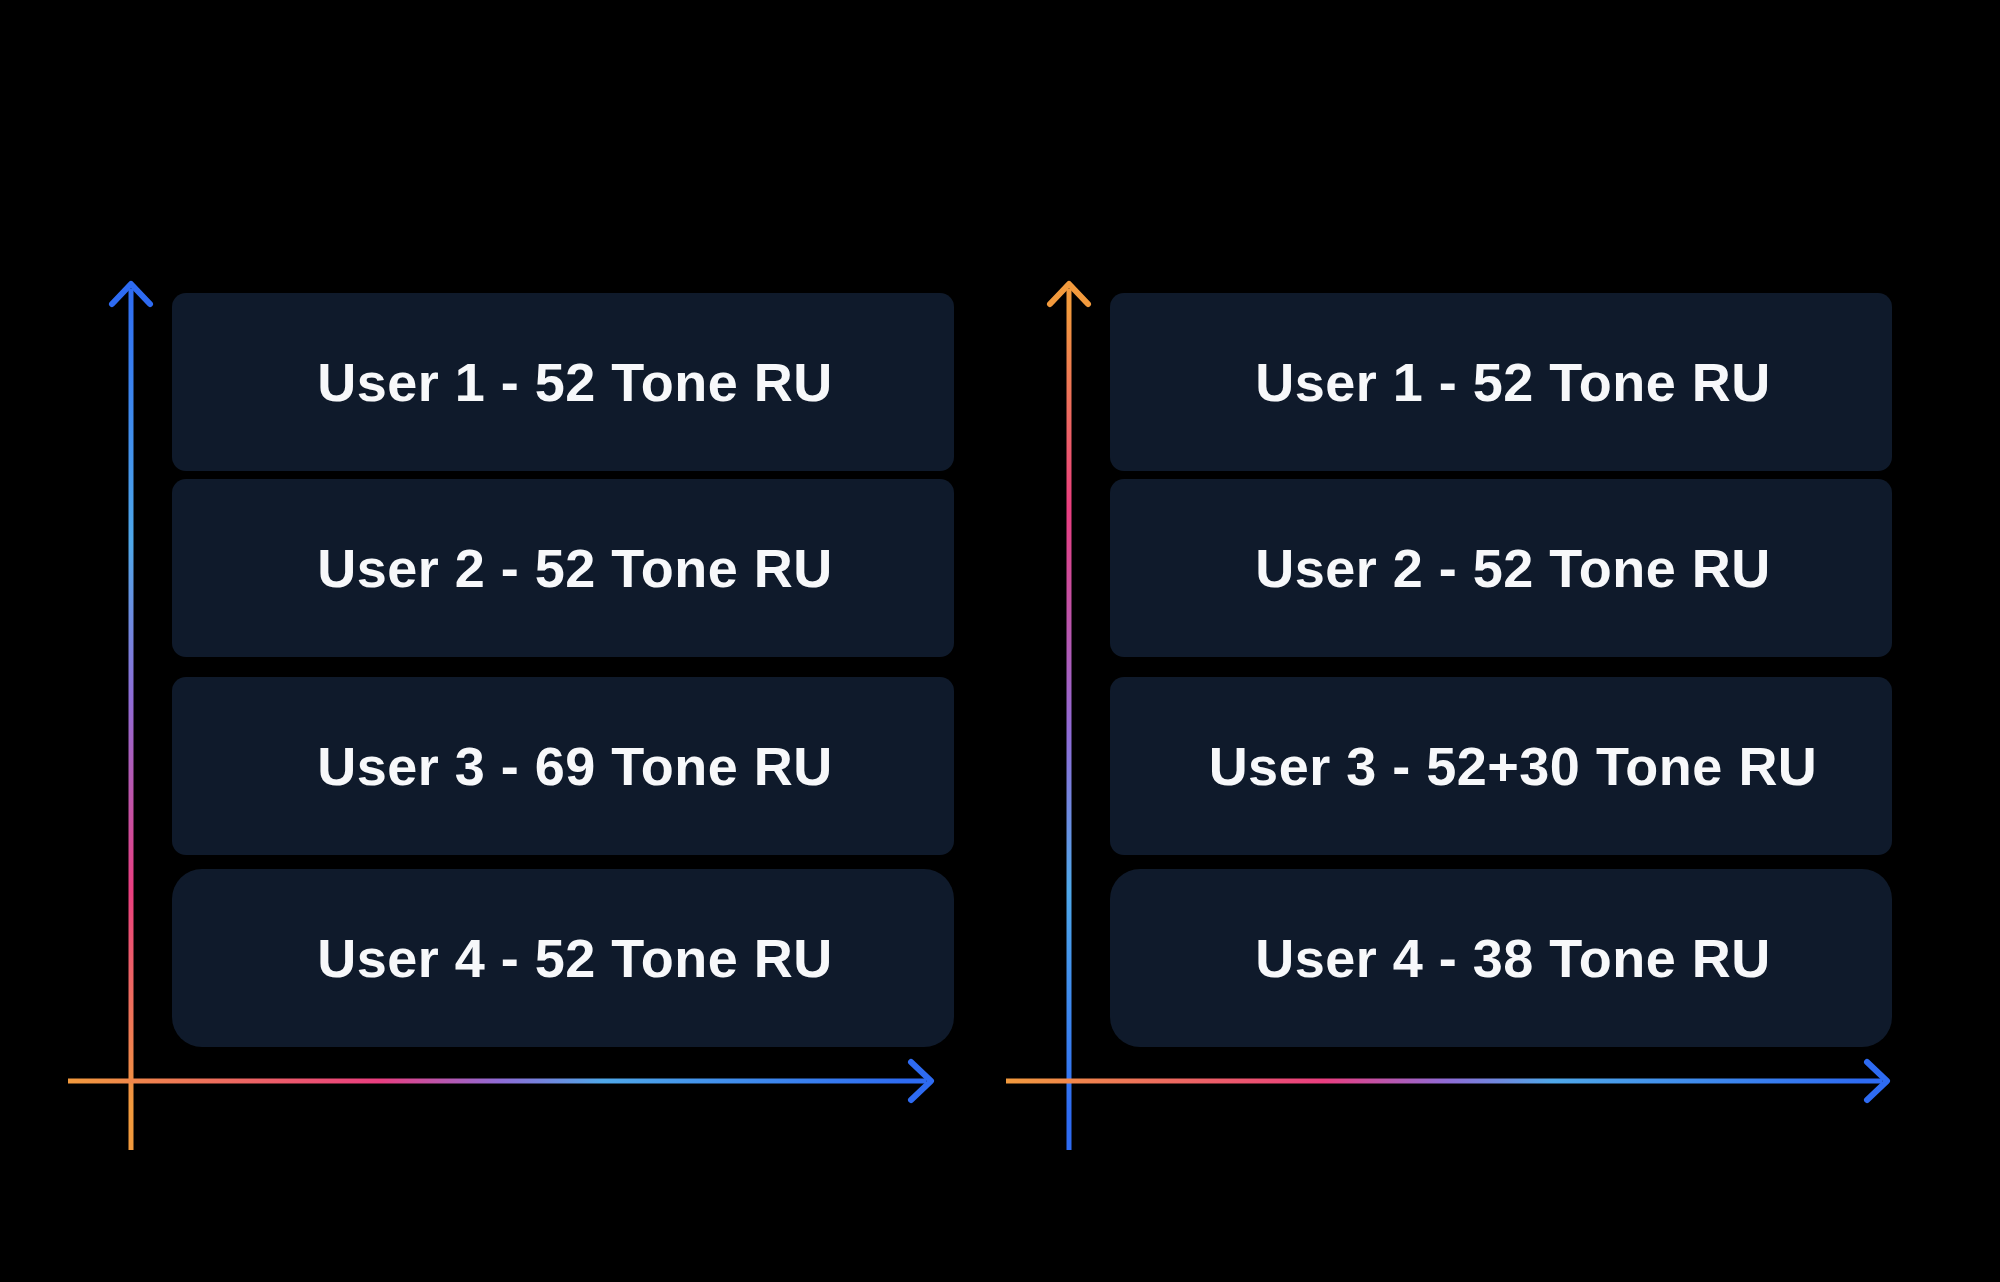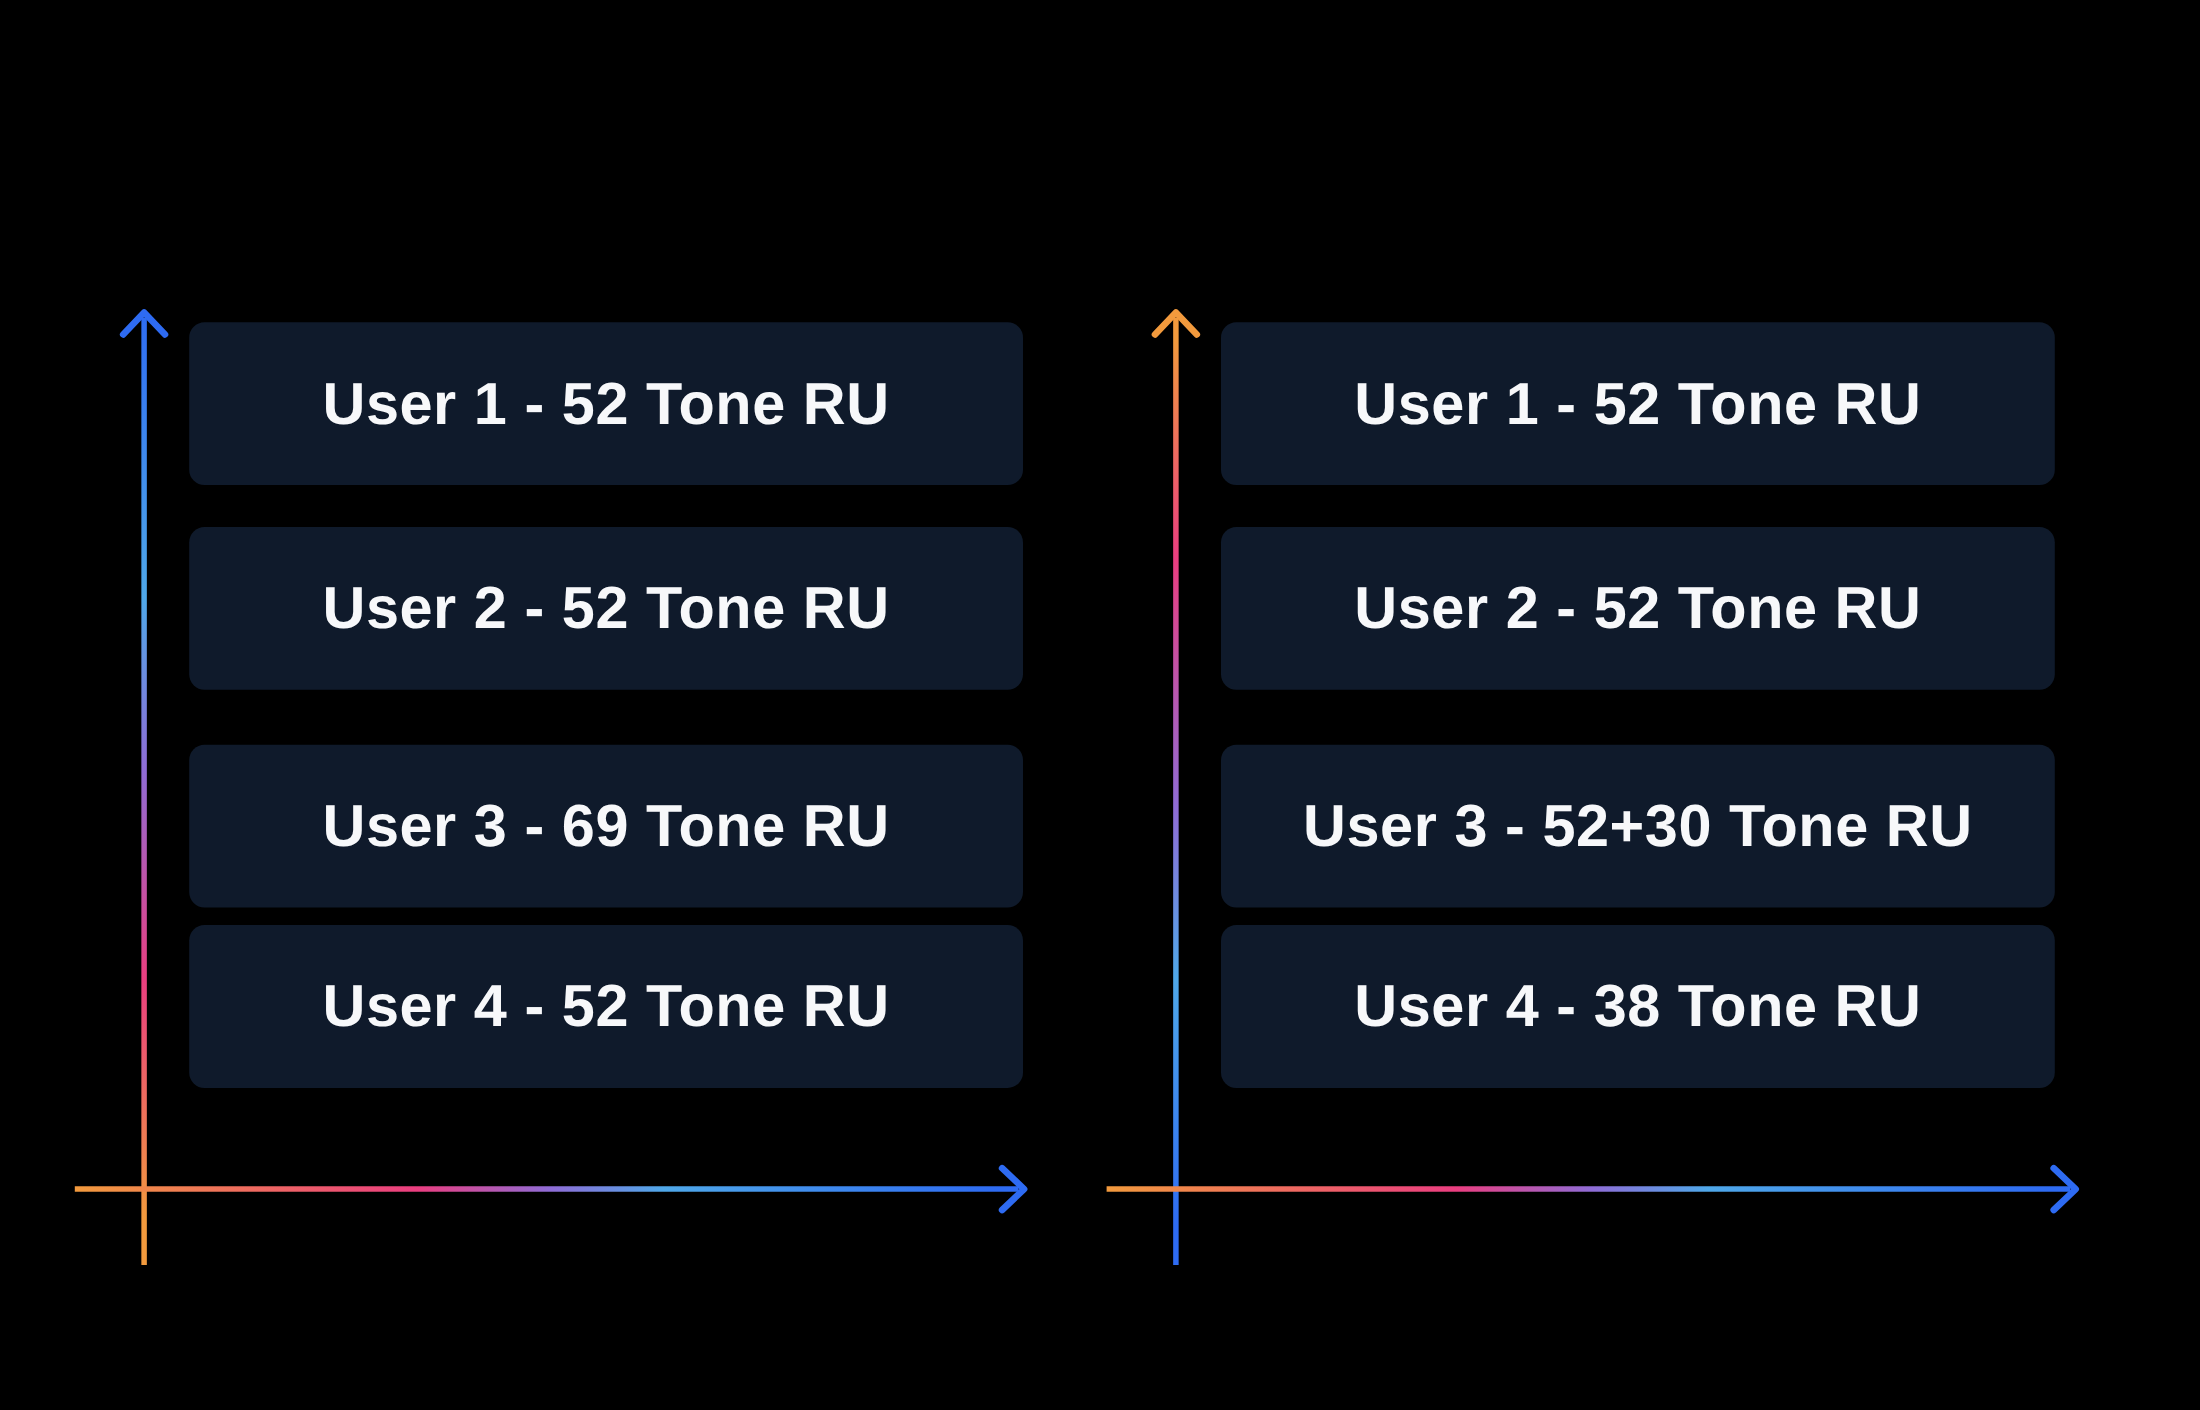--- a/index.html
+++ b/index.html
@@ -19,41 +19,42 @@
     position: absolute;
     left: 0;
     top: 0;
     width: 2000px;
     height: 1282px;
     display: block;
   }
   .ru-box {
     position: absolute;
     width: 758px;
-    height: 148px;
+    height: 178px;
     background: #0f1a2b;
     border-radius: 14px;
     display: flex;
     align-items: center;
     justify-content: center;
+    padding-left: 24px;
   }
   .ru-box .label {
     color: #f7f8fa;
     font-size: 54px;
     font-weight: 700;
     letter-spacing: 0.5px;
     white-space: nowrap;
   }
   
   .diag-left .ru-box  { left: 172px; }
   .diag-right .ru-box { left: 1110px; }
   .row-0 { top: 293px; }
   .row-1 { top: 479px; }
   .row-2 { top: 677px; }
-  .row-3 { top: 841px; }
+  .row-3 { top: 869px; border-radius: 30px; }
 </style>
 </head>
 <body>
 
 <div class="stage">
 
   <svg class="axes-layer" viewBox="0 0 2000 1282" xmlns="http://www.w3.org/2000/svg">
     <defs>
       <linearGradient id="gv-left" gradientUnits="userSpaceOnUse" x1="131" y1="283" x2="131" y2="1150">
         <stop offset="0" stop-color="#2e6bf2"></stop>

